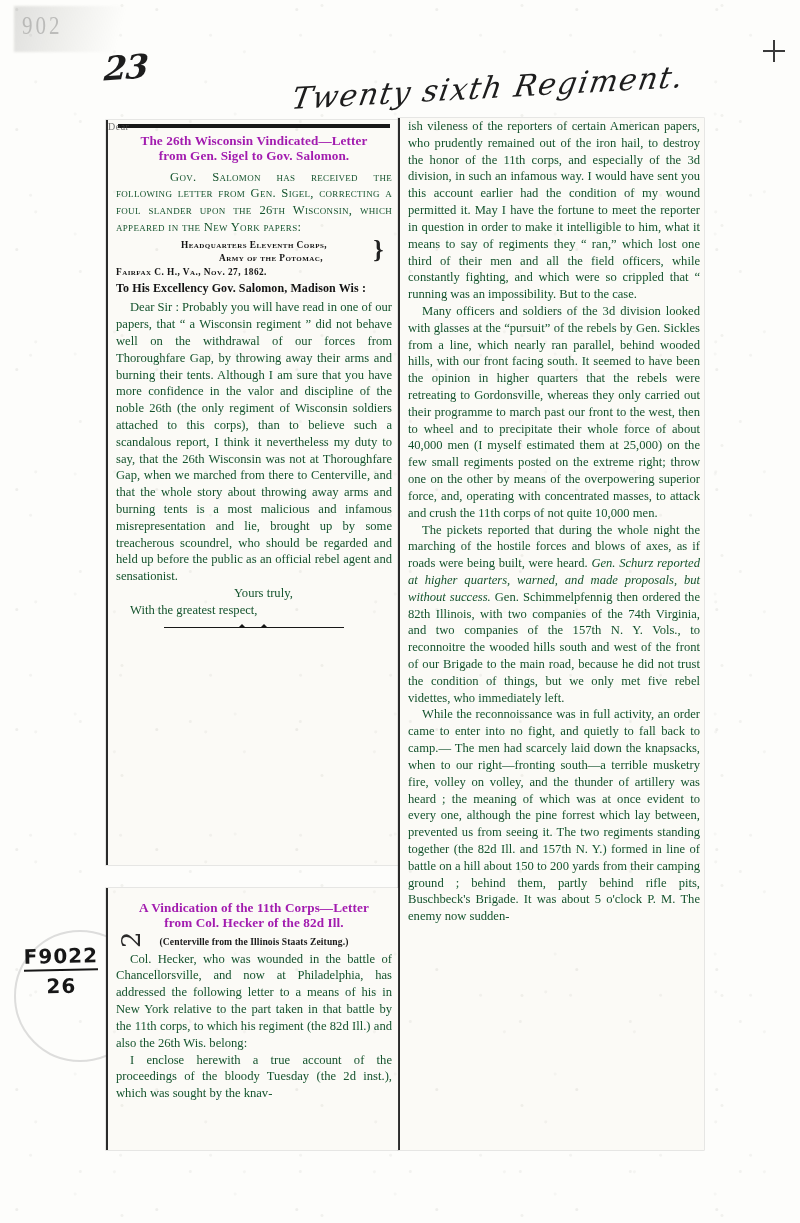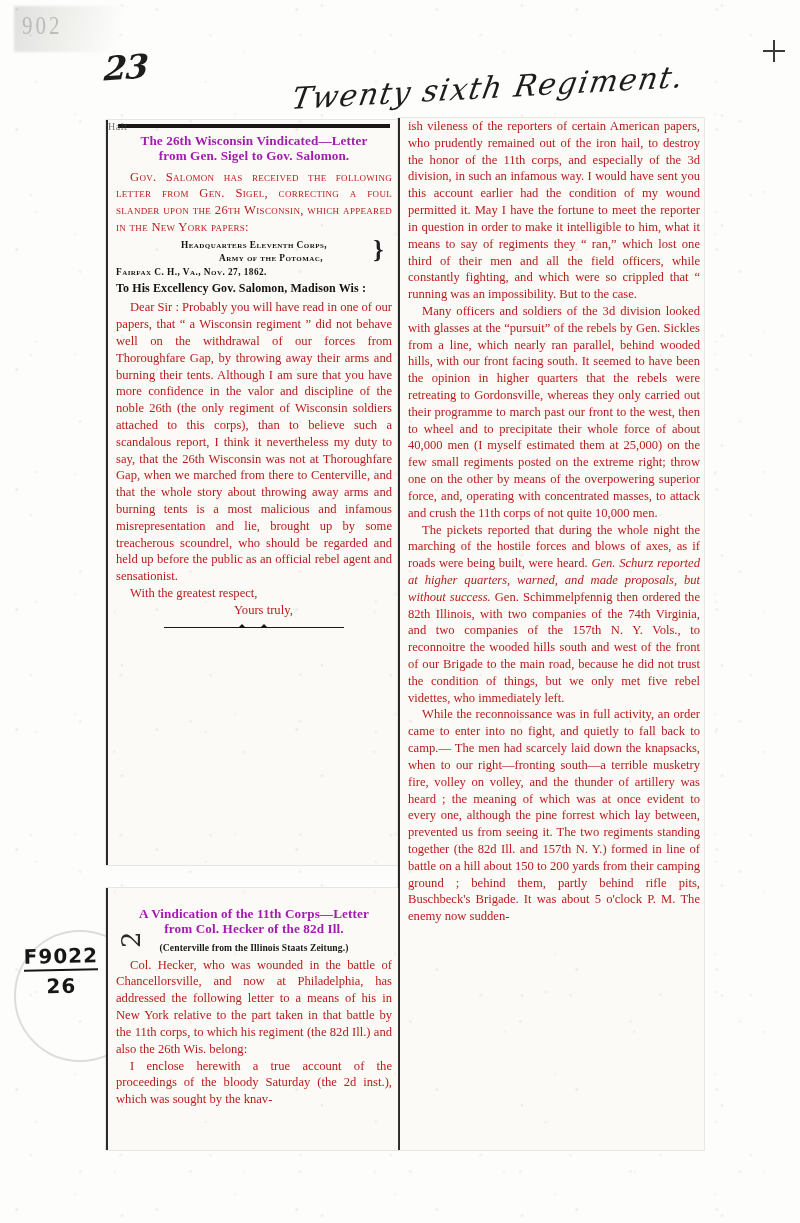--- a/index.html
+++ b/index.html
@@ -230,30 +230,31 @@
     margin: 0 0 4px 0;
     letter-spacing: .1px;
   }
 
   p.body {
     margin: 0;
     font-size: 12.6px;
     line-height: 1.335;
     text-align: justify;
     text-justify: inter-word;
-    color: #b91c1c;
+    color: #14532d;
     text-indent: 14px;
     hyphens: manual;
     font-family: "Liberation Serif", serif;
   }
   p.body.cont { text-indent: 0; }
 
   .smallcaps {
     font-variant: small-caps;
     letter-spacing: .3px;
+    margin-left: 40px;
   }
   .ital { font-style: italic; }
 
   
   .dateline {
     font-size: 9.3px;
     font-weight: 700;
     font-variant: small-caps;
     letter-spacing: .45px;
     color: #131313;
@@ -356,38 +357,38 @@
       <span class="brace">}</span>
       <span class="l1">Headquarters Eleventh Corps,</span>
       <span class="l2">Army of the Potomac,</span>
       <span class="l3">Fairfax C. H., Va., Nov. 27, 1862.</span>
     </div>
 
     <div class="addressee">To His Excellency Gov. Salomon, Madison Wis :</div>
 
     <p class="body">Dear Sir : Probably you will have read in one of our papers, that “ a Wisconsin regiment ” did not behave well on the withdrawal of our forces from Thoroughfare Gap, by throwing away their arms and burning their tents.   Although I am sure that you have more confidence in the valor and discipline of the noble 26th (the only regiment of Wisconsin soldiers attached to this corps), than to believe such a scandalous report, I think it nevertheless my duty to say, that the 26th Wisconsin was not at Thoroughfare Gap, when we marched from there to Centerville, and that the whole story about throwing away arms and burning tents is a most malicious and infamous misrepresentation and lie, brought up by some treacherous scoundrel, who should be regarded and held up before the public as an official rebel agent and sensationist.</p>
 
+    <p class="body closing-2">Yours truly,</p>
     <p class="body closing-1">With the greatest respect,</p>
-    <p class="body closing-2">Yours truly,</p>
 
     <div class="end-rule"></div>
   </div>
-  <div class="halt-frag">Halt</div>
+  <div class="halt-frag">Dear</div>
 
   <div class="clip clip-shadow" id="clip-b">
     <p class="body cont">ish vileness of the reporters of certain American papers, who prudently remained out of the iron hail, to destroy the honor of the 11th corps, and especially of the 3d division, in such an infamous way. I would have sent you this account earlier had the condition of my wound permitted it.   May I have the fortune to meet the reporter in question in order to make it intelligible to him, what it means to say of regiments they “ ran,” which lost one third of their men and all the field officers, while constantly fighting, and which were so crippled that “ running was an impossibility.   But to the case.</p>
     <p class="body">Many officers and soldiers of the 3d division looked with glasses at the “pursuit” of the rebels by Gen. Sickles from a line, which nearly ran parallel, behind wooded hills, with our front facing south.   It seemed to have been the opinion in higher quarters that the rebels were retreating to Gordonsville, whereas they only carried out their programme to march past our front to the west, then to wheel and to precipitate their whole force of about 40,000 men (I myself estimated them at 25,000) on the few small regiments posted on the extreme right; throw one on the other by means of the overpowering superior force, and, operating with concentrated masses, to attack and crush the 11th corps of not quite 10,000 men.</p>
     <p class="body"><span>The pickets reported that during the whole night the marching of the hostile forces and blows of axes, as if roads were being built, were heard.   </span><span class="ital">Gen. Schurz reported at higher quarters, warned, and made proposals, but without success.</span><span>   Gen. Schimmelpfennig then ordered the 82th Illinois, with two companies of the 74th Virginia, and two companies of the 157th N. Y. Vols., to reconnoitre the wooded hills south and west of the front of our Brigade to the main road, because he did not trust the condition of things, but we only met five rebel videttes, who immediately left.</span></p>
     <p class="body">While the reconnoissance was in full activity, an order came to enter into no fight, and quietly to fall back to camp.— The men had scarcely laid down the knapsacks, when to our right—fronting south—a terrible musketry fire, volley on volley, and the thunder of artillery was heard ; the meaning of which was at once evident to every one, although the pine forrest which lay between, prevented us from seeing it.   The two regiments standing together (the 82d Ill. and 157th N. Y.) formed in line of battle on a hill about 150 to 200 yards from their camping ground ; behind them, partly behind rifle pits, Buschbeck's Brigade.   It was about 5 o'clock P. M.   The enemy now sudden-</p>
   </div>
 
   <div class="clip clip-shadow" id="clip-c">
-    <div class="headline" style="margin-top:18px;text-align:center;">
+    <div class="headline" style="margin-top:12px;text-align:center;">
       <span>A Vindication of the 11th  Corps—Letter</span><br>
       <span>from Col. Hecker of the 82d Ill.</span>
     </div>
     <div class="subhead-small">(Centerville from the Illinois Staats Zeitung.)</div>
     <p class="body">Col. Hecker, who was wounded in the battle of Chancellorsville, and now at Philadelphia, has addressed the following letter to a means of his in New York relative to the part taken in that battle by the 11th corps, to which his regiment (the 82d Ill.) and also the 26th Wis. belong:</p>
-    <p class="body">I enclose herewith a true account of the proceedings of the bloody Saturday (the 2d inst.), which was sought by the knav-</p>
+    <p class="body">I enclose herewith a true account of the proceedings of the bloody Tuesday (the 2d inst.), which was sought by the knav-</p>
   </div>
 
   <div class="grain"></div>
 </div>
 
 </body></html>

